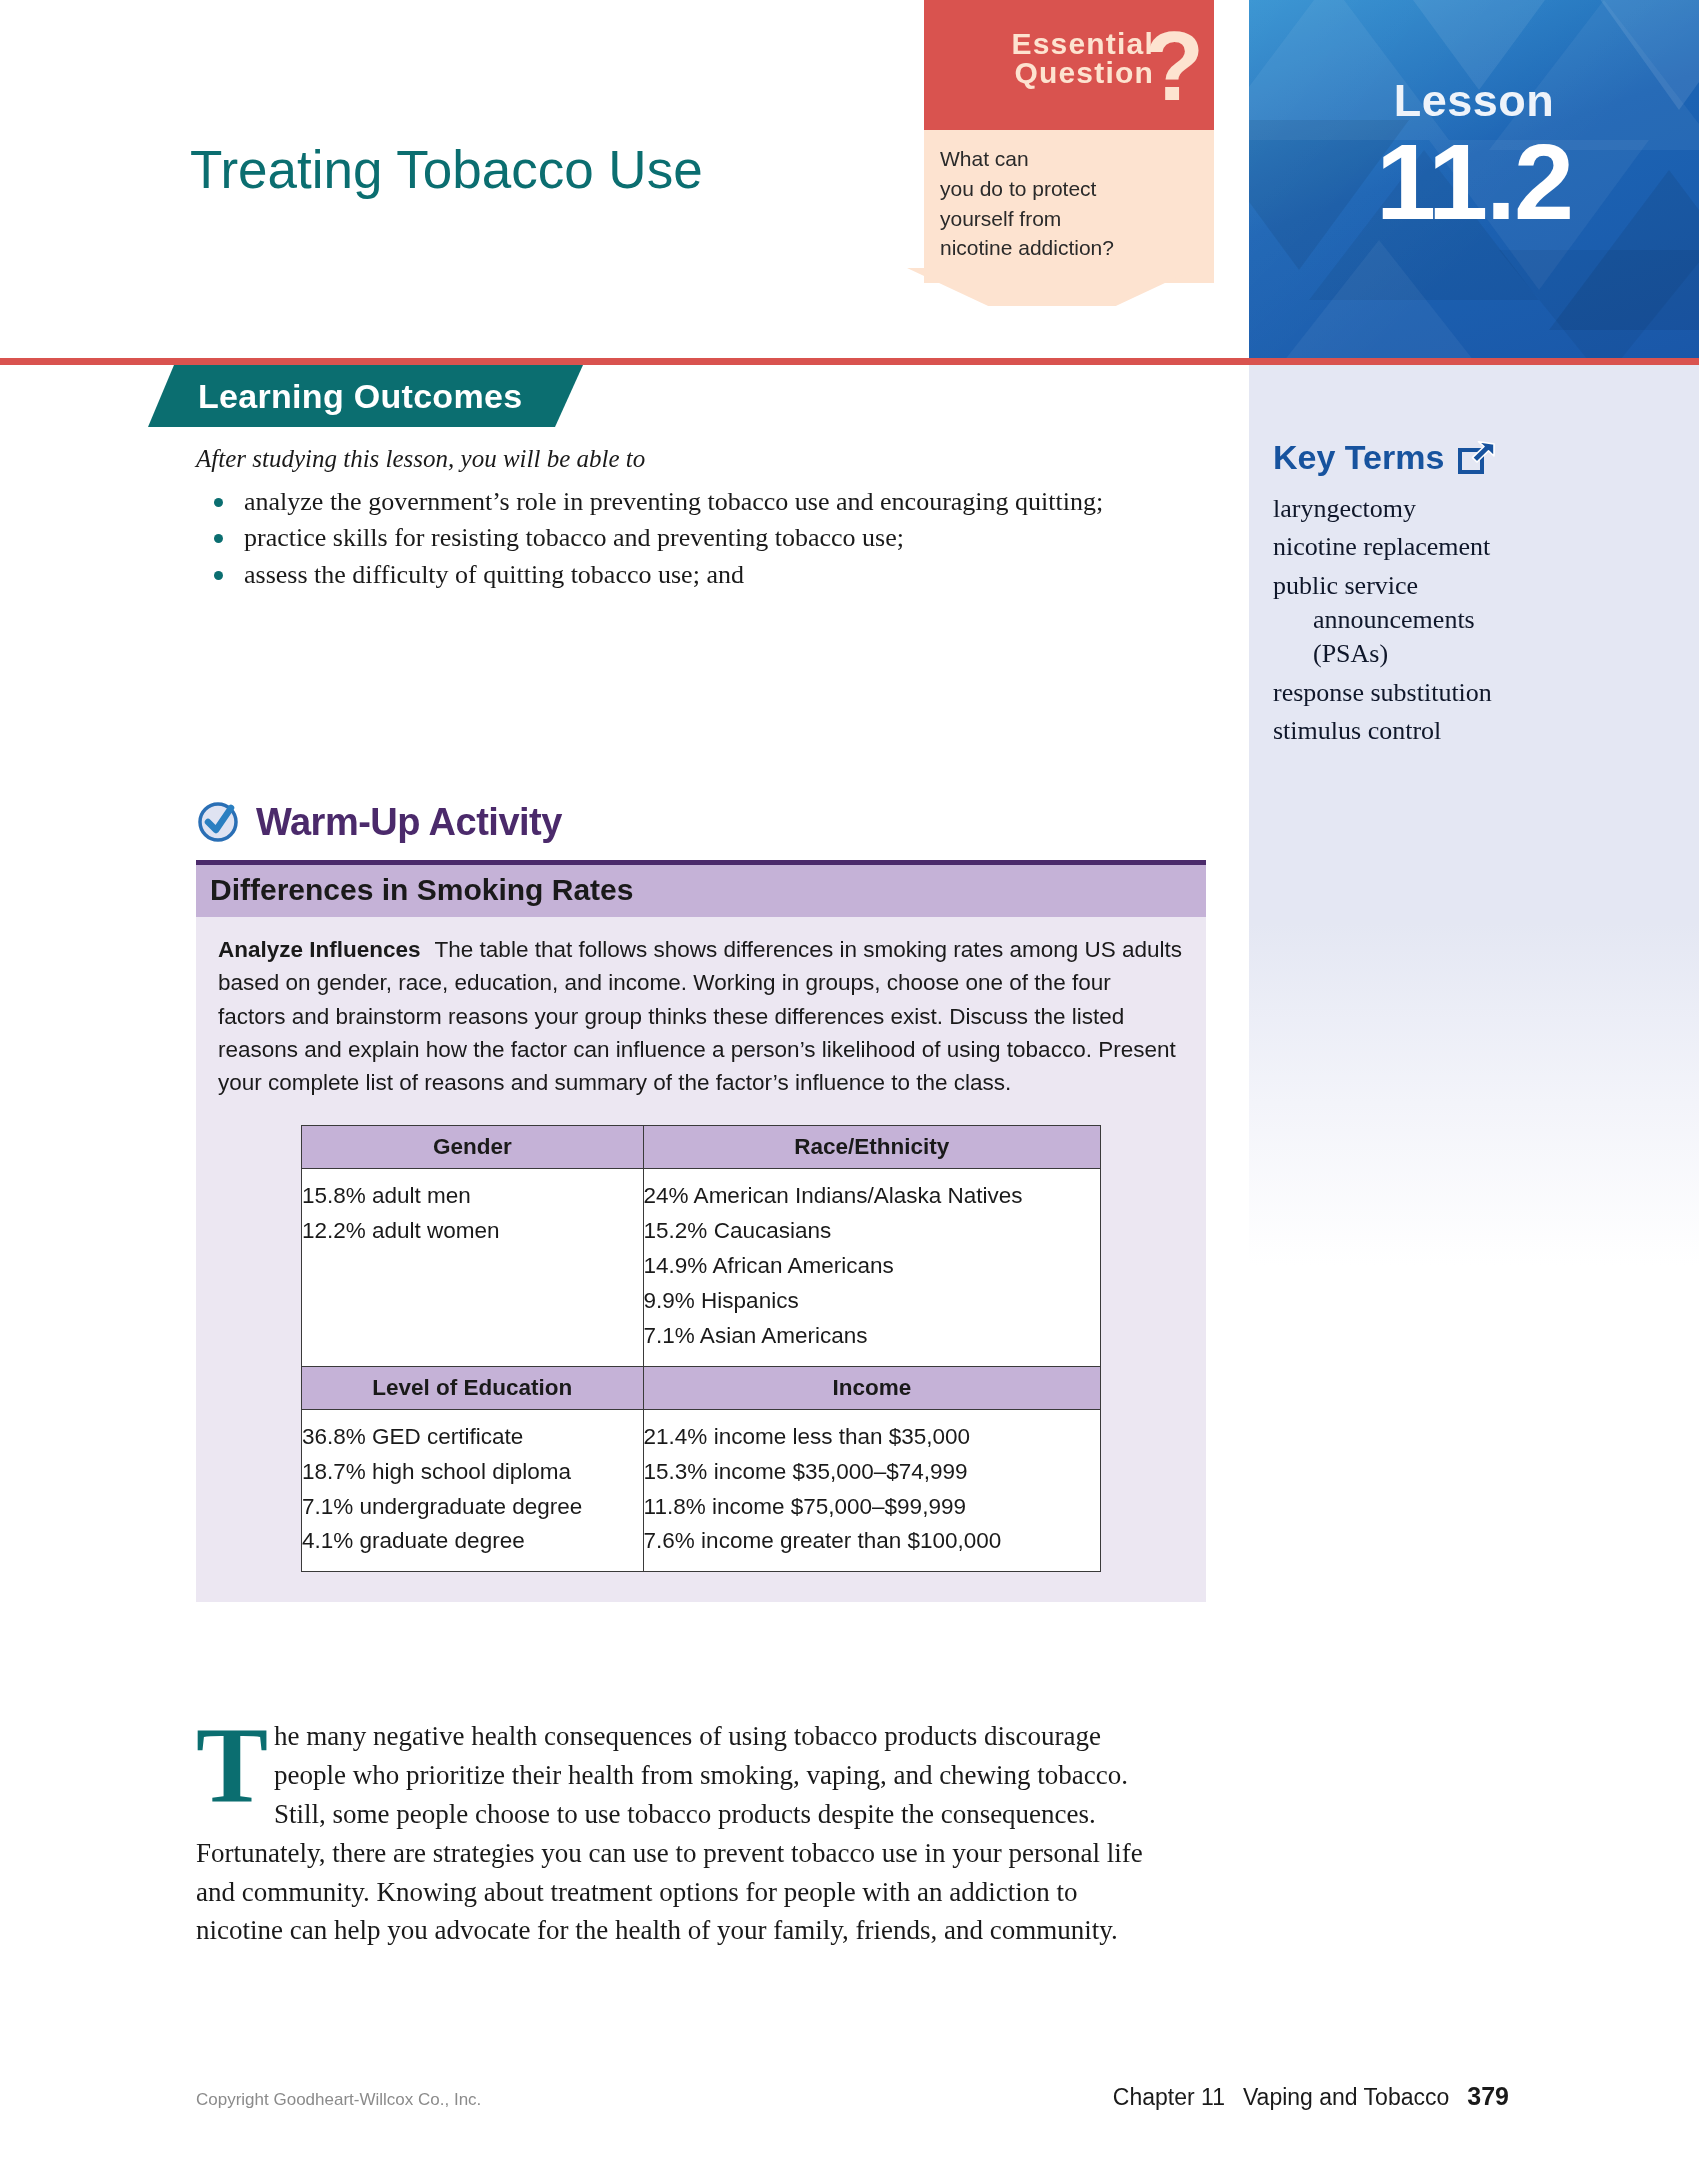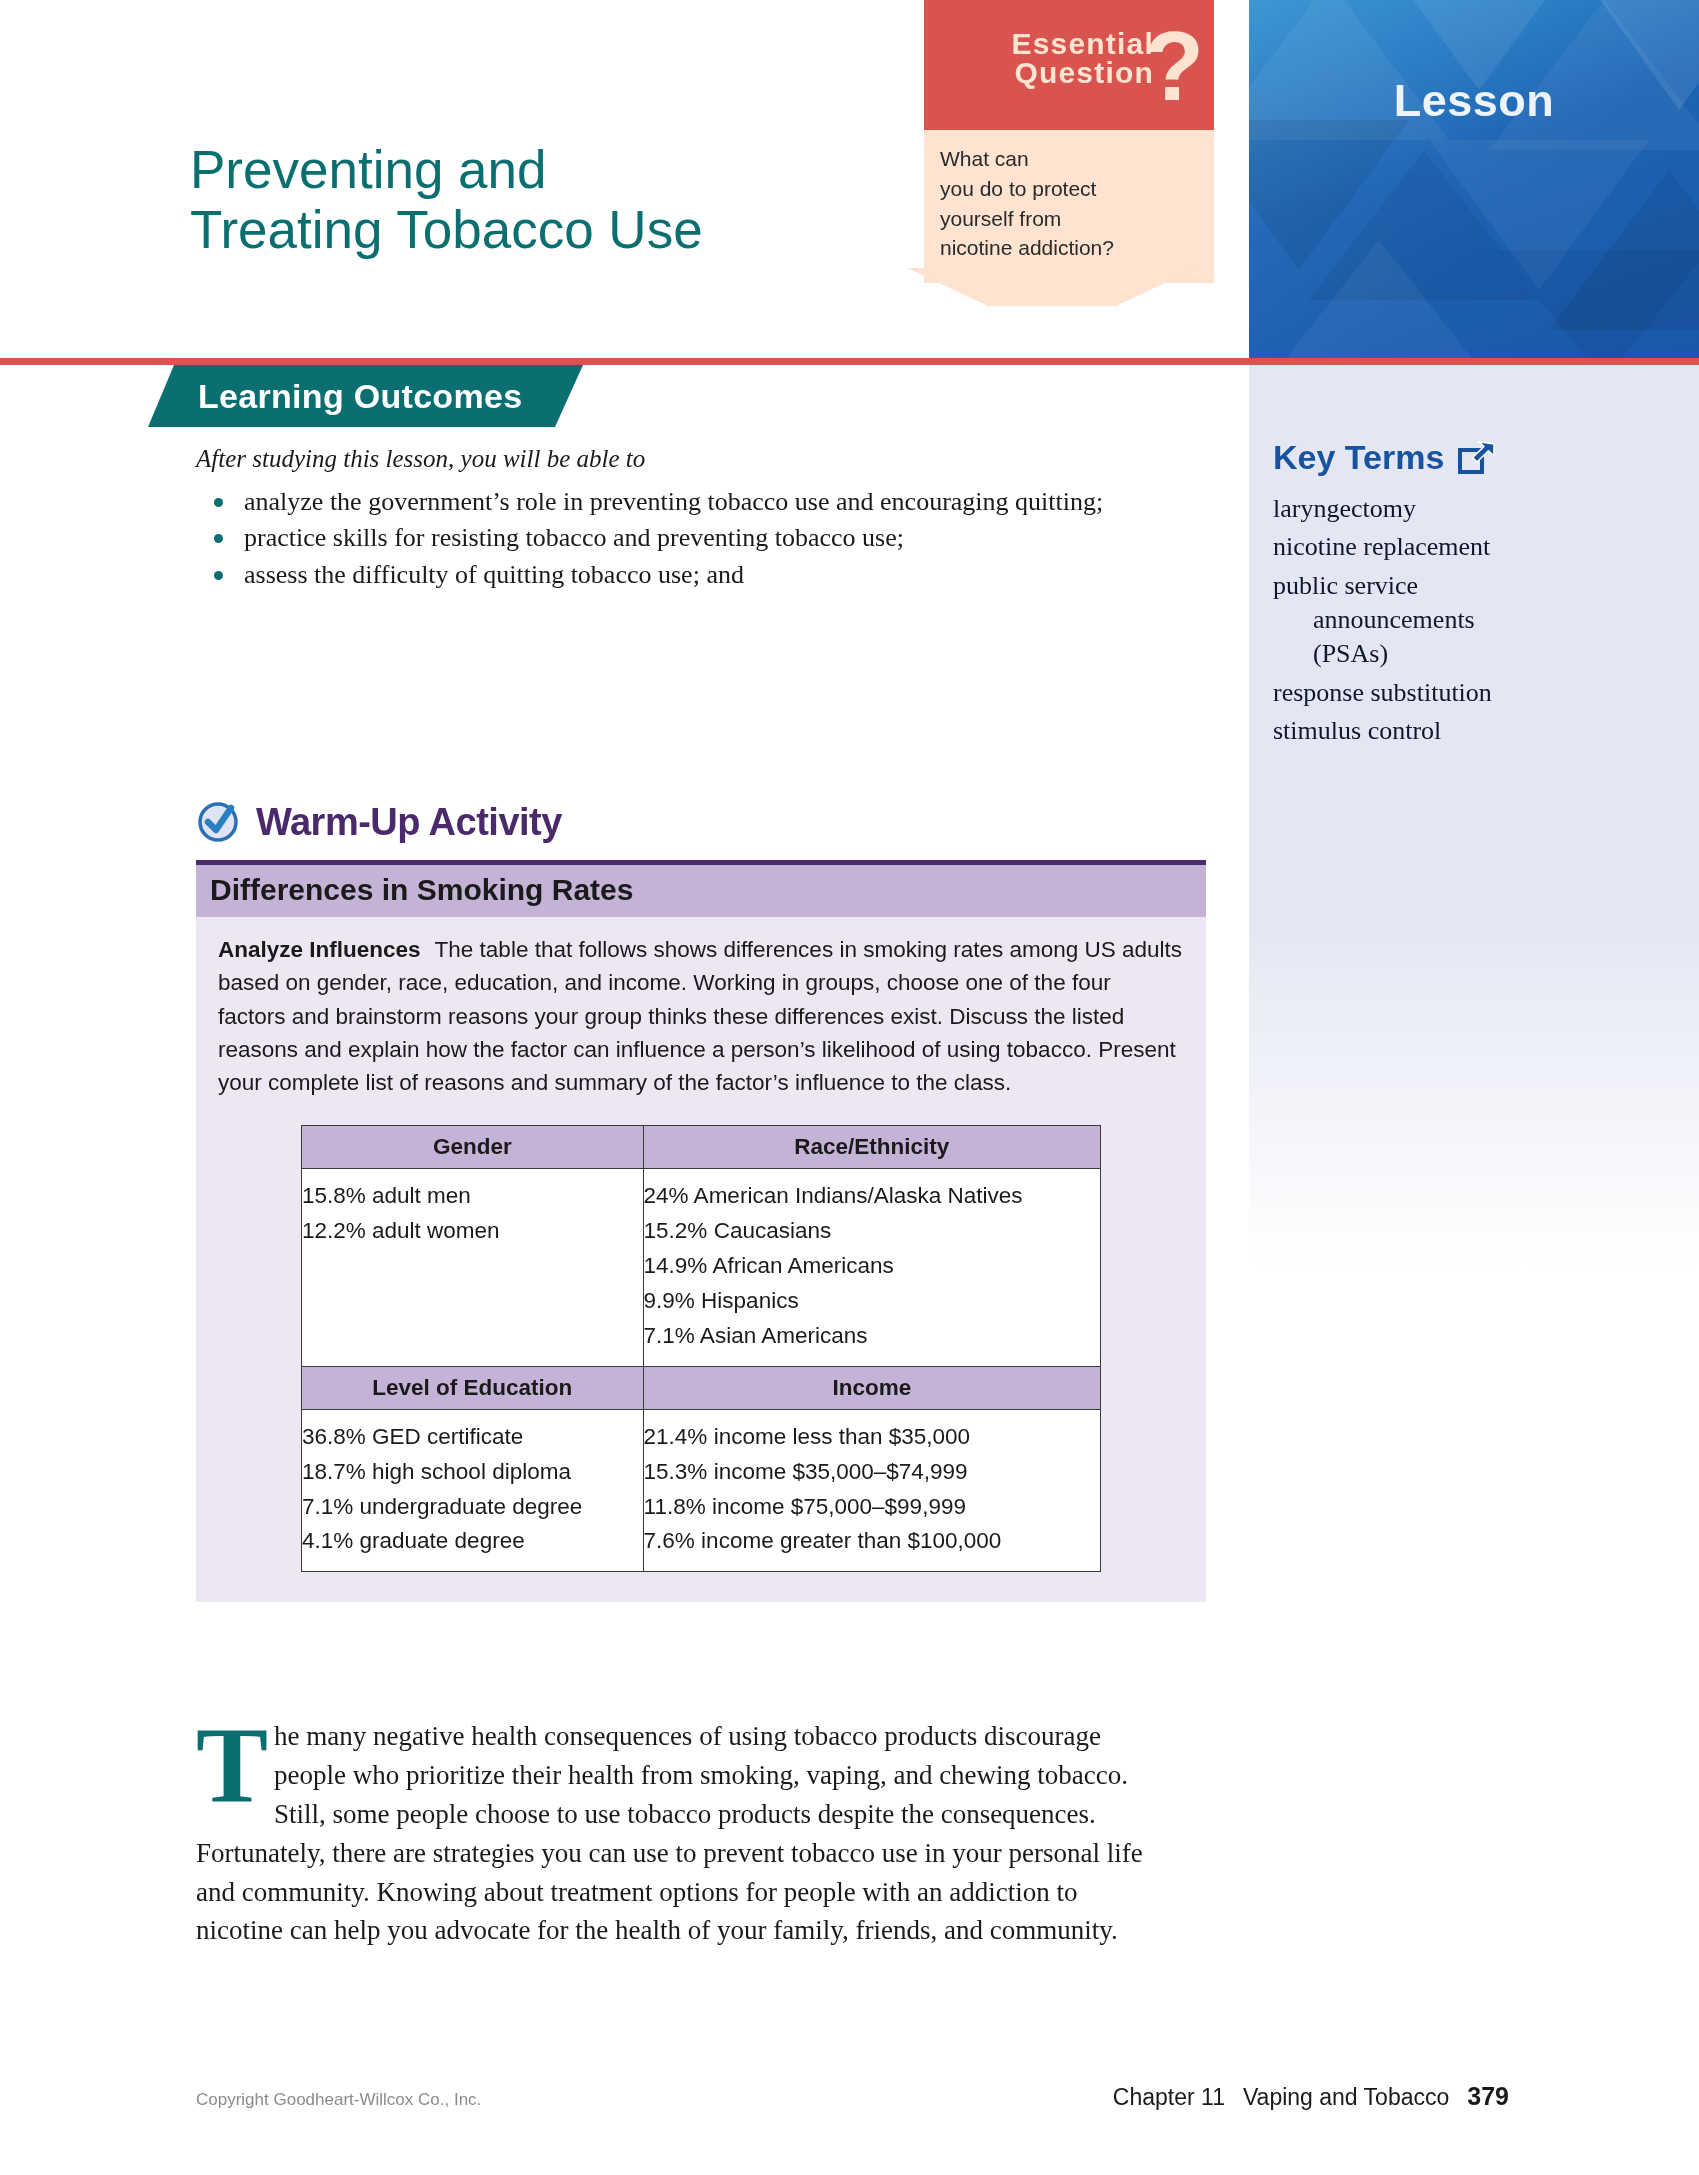--- a/index.html
+++ b/index.html
@@ -369,20 +369,21 @@
     <span class="tri" style="left:330px;top:-30px;border-width:140px 100px 0 100px;border-color:rgba(255,255,255,0.10) transparent transparent transparent;"></span>
     <span class="tri" style="left:-60px;top:120px;border-width:150px 110px 0 110px;border-color:rgba(0,0,0,0.07) transparent transparent transparent;"></span>
     <span class="tri" style="left:60px;top:150px;border-width:0 115px 150px 115px;border-color:transparent transparent rgba(0,0,0,0.06) transparent;"></span>
     <span class="tri" style="left:180px;top:140px;border-width:150px 110px 0 110px;border-color:rgba(255,255,255,0.05) transparent transparent transparent;"></span>
     <span class="tri" style="left:300px;top:170px;border-width:0 120px 160px 120px;border-color:transparent transparent rgba(0,0,0,0.07) transparent;"></span>
     <span class="tri" style="left:20px;top:240px;border-width:0 110px 140px 110px;border-color:transparent transparent rgba(255,255,255,0.05) transparent;"></span>
     <span class="tri" style="left:250px;top:250px;border-width:130px 105px 0 105px;border-color:rgba(0,0,0,0.05) transparent transparent transparent;"></span>
 
     <div id="lesson-banner-text">
       <span id="lesson-word">Lesson</span>
+      <span id="lesson-number">11.2</span>
     </div>
   </div>
 
   <div id="eq-box">
     <div id="eq-top">
       <div id="eq-label">
         <div>Essential</div>
         <div>Question</div>
       </div>
       <div id="eq-qmark">?</div>
@@ -390,21 +391,20 @@
     <div id="eq-body">
       <div id="eq-question" style="white-space:pre-line;">What can
 you do to protect
 yourself from
 nicotine addiction?</div>
     </div>
   </div>
   <div id="eq-tail"></div>
 
   <div id="page-title">
-    <div>Preventing and</div>
     <div>Treating Tobacco Use</div>
   </div>
 </div>
 
 <div id="red-rule"></div>
 
 <div id="key-terms-panel"></div>
 
 <div id="key-terms-head">
   <span id="key-terms-title">Key Terms</span>

